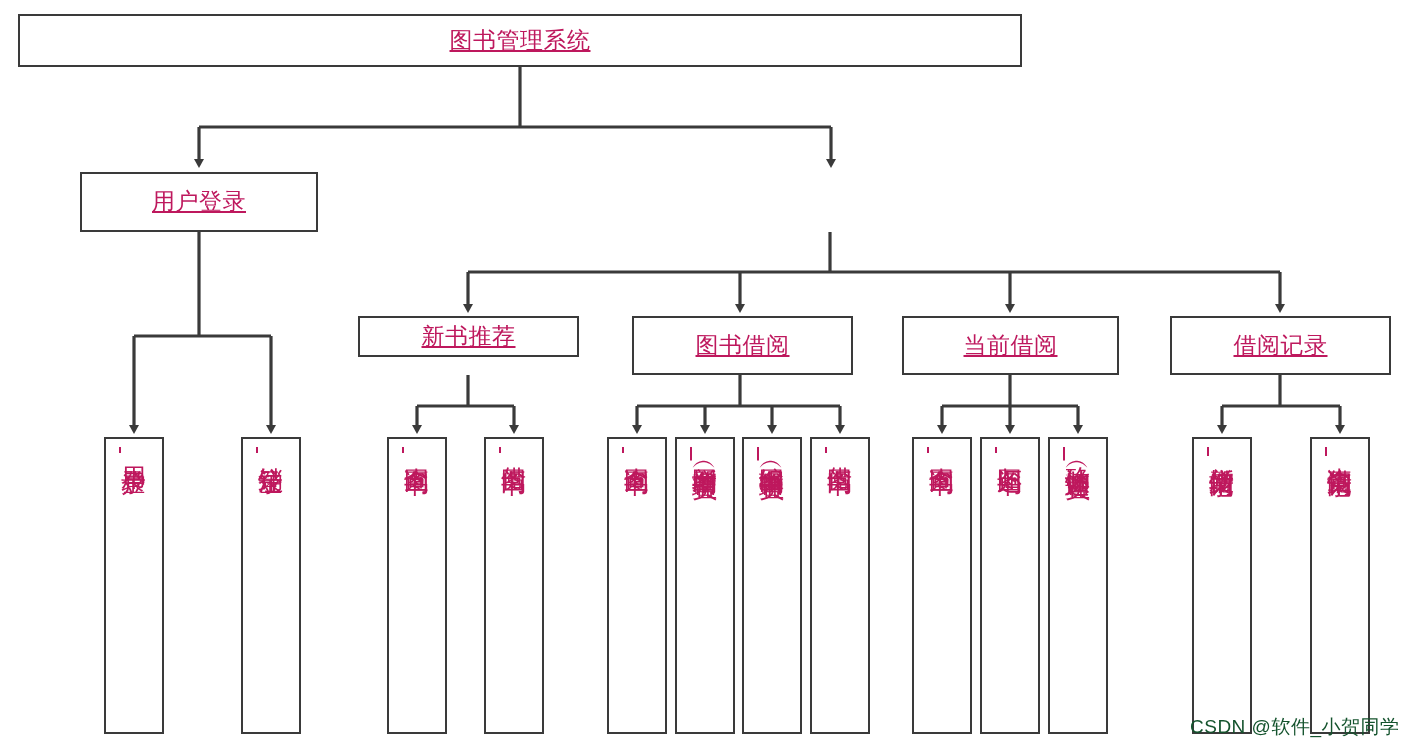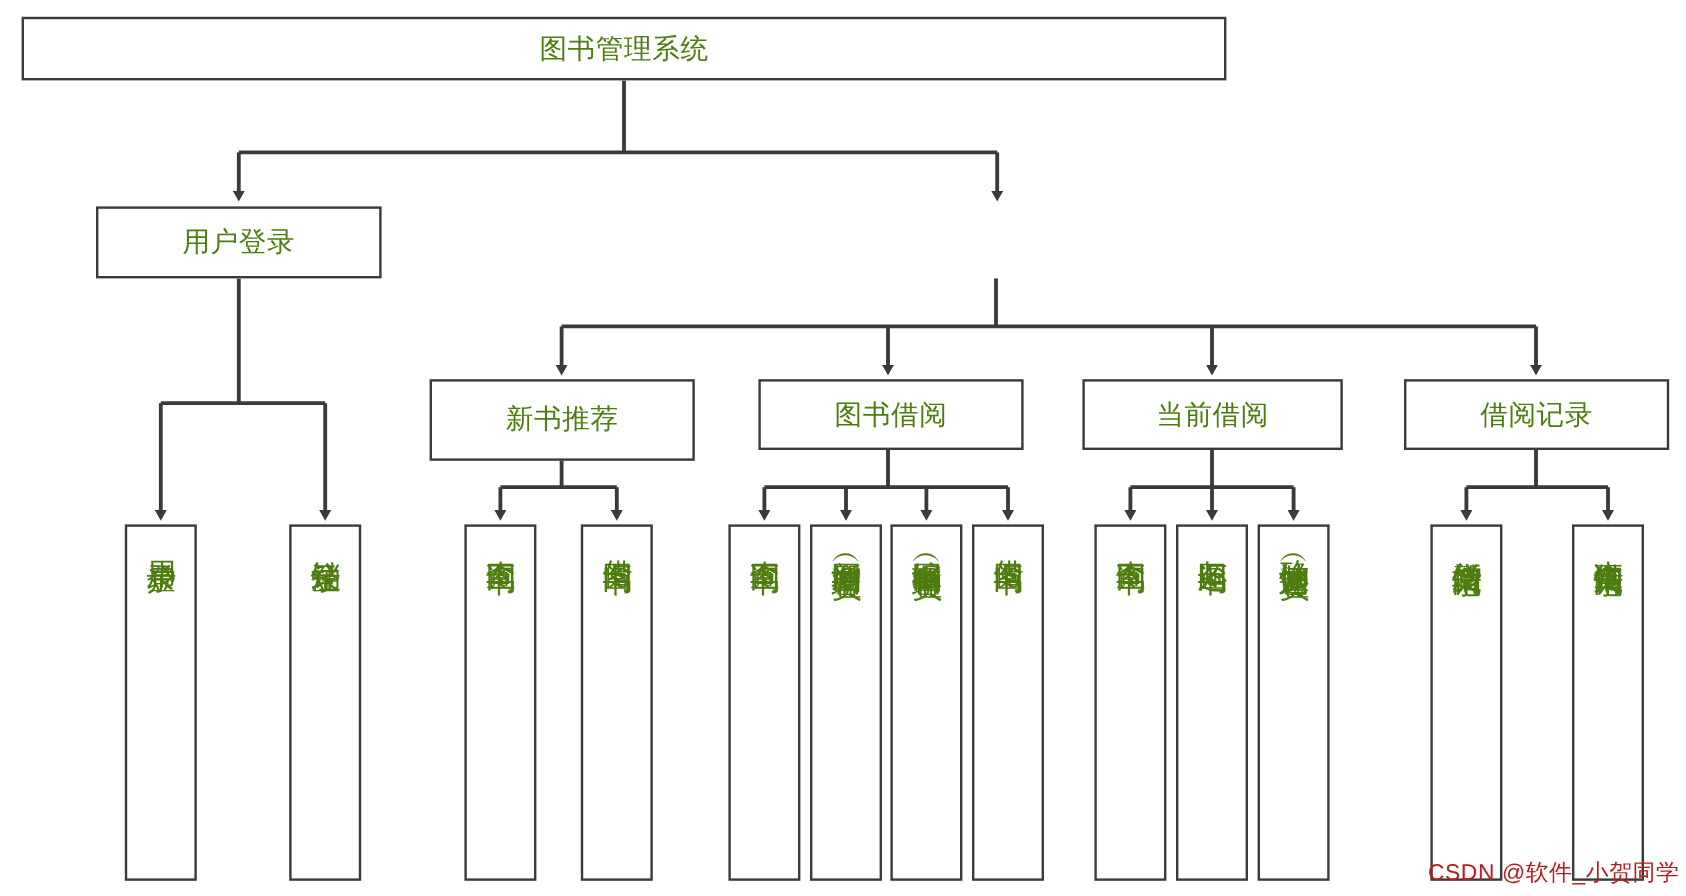--- a/index.html
+++ b/index.html
@@ -32,22 +32,23 @@
     background: #ffffff;
     border: 2px solid #3a3a3a;
     display: flex;
     align-items: center;
     justify-content: center;
     z-index: 2;
   }
   .node .label {
     display: block;
     text-align: left;
-    color: #4d7c0f;
+    color: #be185d;
     letter-spacing: 0.5px;
+    text-decoration: underline;
   }
   .node.root .label,
   .node.branch .label,
   .node.group .label {
     font-size: 23px;
     line-height: 1.2;
     white-space: nowrap;
   }
   .node.leaf {
     align-items: flex-start;
@@ -57,21 +58,21 @@
     writing-mode: vertical-rl;
     text-orientation: upright;
     font-size: 25px;
     line-height: 1.12;
     letter-spacing: 1.5px;
     white-space: nowrap;
   }
   .watermark {
     position: absolute;
     font-size: 19px;
-    color: #b91c1c;
+    color: #14532d;
     white-space: nowrap;
     z-index: 3;
     letter-spacing: 0.5px;
   }
 </style>
 </head>
 <body>
 
 <div id="canvas">
 
@@ -126,21 +127,21 @@
   </svg>
 
   <div class="node root" style="left:18px; top:14px; width:1004px; height:53px;">
     <span class="label">图书管理系统</span>
   </div>
 
   <div class="node branch" style="left:80px; top:172px; width:238px; height:60px;">
     <span class="label">用户登录</span>
   </div>
 
-  <div class="node group" style="left:358px; top:316px; width:221px; height:68px;">
+  <div class="node group" style="left:358px; top:316px; width:221px; height:41px;">
     <span class="label">新书推荐</span>
   </div>
   <div class="node group" style="left:632px; top:316px; width:221px; height:59px;">
     <span class="label">图书借阅</span>
   </div>
   <div class="node group" style="left:902px; top:316px; width:217px; height:59px;">
     <span class="label">当前借阅</span>
   </div>
   <div class="node group" style="left:1170px; top:316px; width:221px; height:59px;">
     <span class="label">借阅记录</span>

